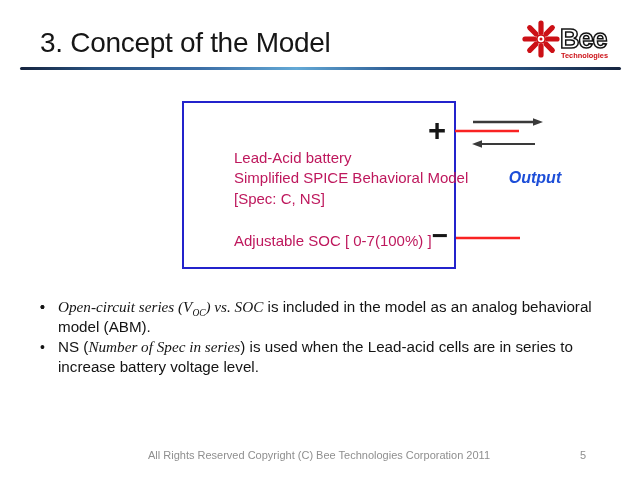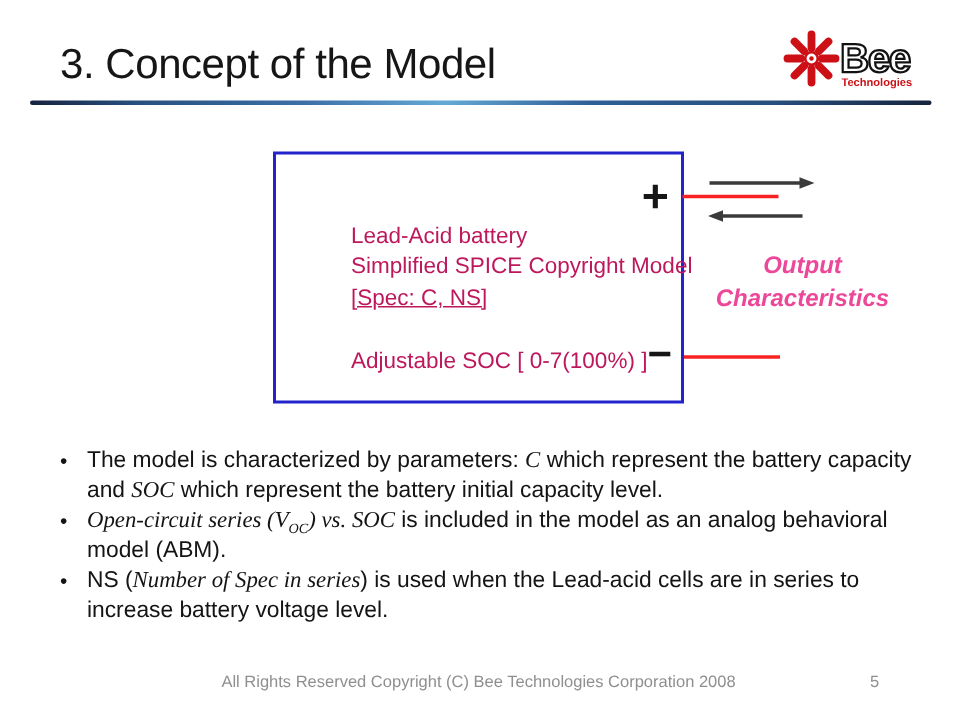--- a/index.html
+++ b/index.html
@@ -20,29 +20,29 @@
   }
   .logo{position:absolute;left:522px;top:17px;width:106px;height:45px;}
 
   
   .model-box{
     position:absolute;left:182px;top:101px;width:270px;height:164px;
     border:2px solid #2323cc;background:#ffffff;
   }
   .box-text{position:absolute;left:5px;font-size:15px;line-height:20px;color:#be185d;white-space:nowrap;margin-left:45px;}
   .bl-12{top:45px;}
-  .bl-3{top:86px;text-decoration:underline;}
+  .bl-3{top:86px;}
   .bl-4{top:128px;}
   .terminal{position:absolute;font-weight:700;color:#161616;line-height:1;}
   .plus{right:8px;top:12px;font-size:31px;}
   .minus{right:6px;top:119px;font-size:28px;}
   .wires{position:absolute;left:450px;top:90px;width:188px;height:170px;pointer-events:none;}
   .output-label{
     position:absolute;left:455px;top:167px;width:160px;text-align:center;
-    font-style:italic;font-weight:600;font-size:16px;line-height:22px;color:#ec4899;
+    font-style:italic;font-weight:600;font-size:16px;line-height:22px;color:#1d4ed8;
   }
 
   
   .bullets{position:absolute;left:28px;top:297px;width:584px;margin:0;padding:0;list-style:none;}
   .bullets li{position:relative;padding-left:30px;font-size:15.2px;line-height:20px;color:#141414;}
   .bullets .marker{position:absolute;left:12px;top:0;font-size:14px;}
   .si{font-family:"Liberation Serif", serif;font-style:italic;}
   sub{font-size:0.62em;line-height:0;}
 
   
@@ -78,21 +78,21 @@
       <text x="38" y="31" font-size="27" font-weight="700" fill="#ffffff" stroke="#111111" stroke-width="1.5" font-family="Liberation Sans, sans-serif" letter-spacing="-1">Bee</text>
       <text x="39" y="40.5" font-size="7.4" font-weight="700" fill="#cc1016" font-family="Liberation Sans, sans-serif">Technologies</text>
     </svg>
   </div>
 
   <div class="title-rule"></div>
 
   <div class="model-box">
     <div class="box-text bl-12">
       <div>Lead-Acid battery</div>
-      <div>Simplified SPICE Copyright Model</div>
+      <div>Simplified SPICE Behavioral Model</div>
     </div>
     <div class="box-text bl-3">[Spec: C, NS]</div>
     <div class="box-text bl-4">Adjustable SOC [ 0-7(100%) ]</div>
     <span class="terminal plus">+</span>
     <span class="terminal minus">−</span>
   </div>
 
   <svg class="wires" viewBox="0 0 188 170">
 
     <g>
@@ -105,34 +105,32 @@
     <g>
       <line x1="31" y1="54" x2="85" y2="54" stroke-width="2.2" stroke="#3a3a3a"></line>
       <polygon points="22,54 32,50.2 32,57.8" fill="#3a3a3a"></polygon>
     </g>
 
     <line x1="6" y1="148" x2="70" y2="148" stroke-width="2.4" stroke="#f92222"></line>
   </svg>
 
   <div class="output-label">
     <div>Output</div>
-    <div>Characteristics</div>
   </div>
 
   <ul class="bullets">
     <li>
       <span class="marker">•</span>
-      <span><span>The model is characterized by parameters: </span><span class="si">C</span><span> which represent the battery capacity and </span><span class="si">SOC</span><span> which represent the battery initial capacity level.</span></span>
     </li>
     <li>
       <span class="marker">•</span>
       <span><span class="si">Open-circuit series (V</span><sub class="si">OC</sub><span class="si">) vs. SOC</span><span> is included in the model as an analog behavioral model (ABM).</span></span>
     </li>
     <li>
       <span class="marker">•</span>
       <span><span>NS (</span><span class="si">Number of Spec in series</span><span>) is used when the Lead-acid cells are in series to increase battery voltage level.</span></span>
     </li>
   </ul>
 
-  <div class="footer-text">All Rights Reserved Copyright (C) Bee Technologies Corporation 2008</div>
+  <div class="footer-text">All Rights Reserved Copyright (C) Bee Technologies Corporation 2011</div>
   <div class="page-number">5</div>
 
 </div>
 
 </body></html>

